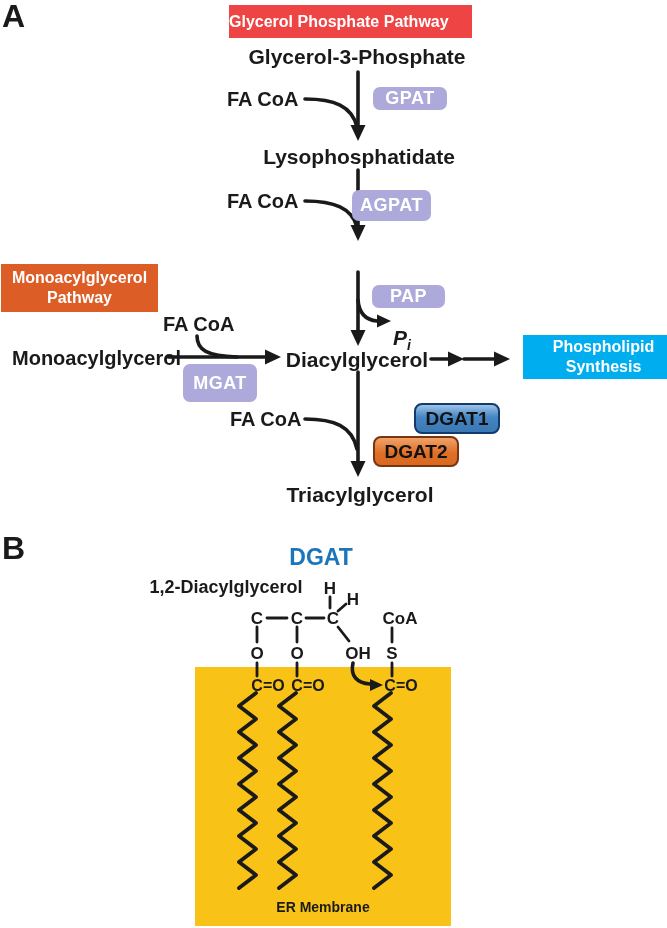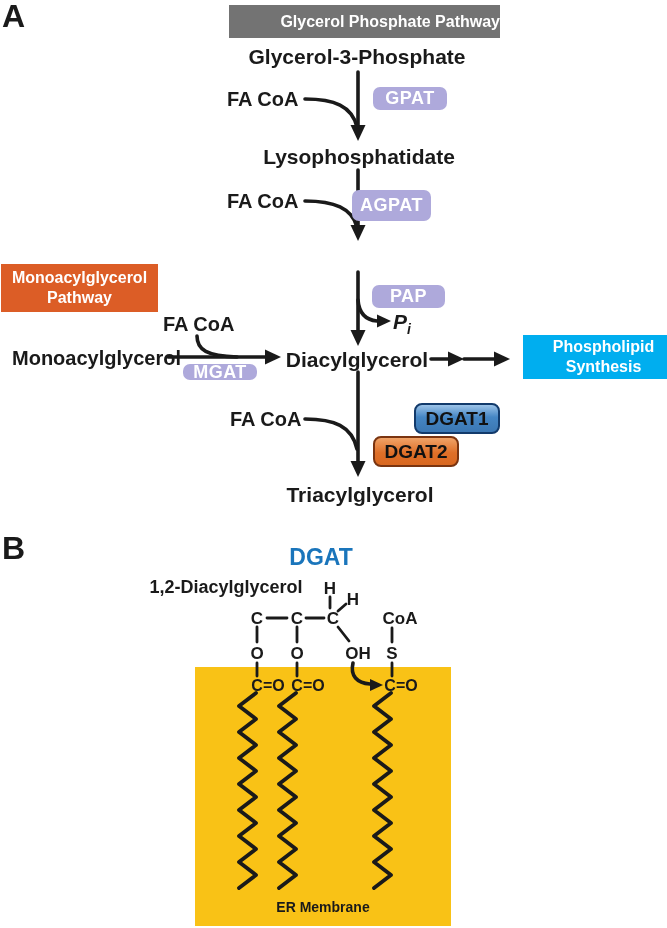--- a/index.html
+++ b/index.html
@@ -11,40 +11,40 @@
   .ctr{transform:translateX(-50%);white-space:nowrap;}
   .panel-label{font-size:32px;font-weight:700;color:#1a1a1a;line-height:1;}
   .node{font-size:21px;font-weight:700;white-space:nowrap;}
   .node-sm{font-size:20px;font-weight:700;white-space:nowrap;}
   .cof{font-size:20px;font-weight:700;white-space:nowrap;}
   .badge{
     background:#AEA9DB;color:#ffffff;font-weight:700;font-size:18px;letter-spacing:.5px;
     border-radius:7px;display:flex;align-items:center;justify-content:center;white-space:nowrap;
   }
   .header-green{
-    background:#737373;color:#ffffff;font-weight:700;font-size:16px;
-    display:flex;align-items:center;justify-content:flex-end;white-space:nowrap;padding-left:28px;
+    background:#ef4444;color:#ffffff;font-weight:700;font-size:16px;
+    display:flex;align-items:center;justify-content:flex-start;white-space:nowrap;
   }
   .box-2line{
     color:#ffffff;font-weight:700;font-size:16px;line-height:1.28;text-align:center;
     display:flex;flex-direction:column;align-items:center;justify-content:center;white-space:nowrap;
   }
   .mag-orange{background:#DC5D26;}
   .cyan{background:#00AEEF;}
   .dgat-box{
     font-weight:700;font-size:19px;color:#111;display:flex;align-items:center;justify-content:center;
     border-radius:8px;white-space:nowrap;
   }
   .dgat1{background:linear-gradient(180deg,#9CC3E8 0%,#4586C4 45%,#3B77B3 100%);border:2.5px solid #123A6B;margin-left:41px;}
   .dgat2{background:linear-gradient(180deg,#F0A368 0%,#DF6F28 55%,#D96820 100%);border:2.5px solid #7A3410;}
   .dgat-title{font-size:23px;font-weight:700;color:#1A75BB;}
   .sub-label{font-size:18px;font-weight:700;white-space:nowrap;}
   .membrane{background:#F9C216;}
   .er-label{font-size:14px;font-weight:700;}
-  .pi{font-size:21px;font-weight:700;font-style:italic;white-space:nowrap;}
+  .pi{font-size:21px;font-weight:700;font-style:italic;white-space:nowrap;margin-top:16px;}
   .pi sub{font-size:14px;font-style:italic;}
   svg.overlay{position:absolute;left:0;top:0;}
   svg .ln{stroke:#1a1a1a;stroke-width:3.6;fill:none;stroke-linecap:round;}
   svg .bond{stroke:#1a1a1a;stroke-width:2.8;fill:none;stroke-linecap:round;}
   svg .zig{stroke:#1a1a1a;stroke-width:3.8;fill:none;stroke-linejoin:round;stroke-linecap:round;}
   svg .hd{fill:#1a1a1a;stroke:none;}
   svg text{font-family:"Liberation Sans","DejaVu Sans",sans-serif;font-weight:700;fill:#1a1a1a;
     text-anchor:middle;dominant-baseline:central;}
   svg .atom{font-size:17px;}
   svg .carbonyl{font-size:16px;}
@@ -165,21 +165,21 @@
     <span>P</span><sub>i</sub>
   </div>
 
   <div class="abs box-2line mag-orange" style="left:1px;top:264px;width:157px;height:48px;">
     <span>Monoacylglycerol</span>
     <span>Pathway</span>
   </div>
 
   <div class="abs cof" style="left:163px;top:313px;">FA CoA</div>
   <div class="abs node-sm" style="left:12px;top:347px;">Monoacylglycerol</div>
-  <div class="abs badge" style="left:183px;top:364px;width:74px;height:16px;">MGAT</div>
+  <div class="abs badge" style="left:183px;top:364px;width:74px;height:38px;">MGAT</div>
 
   <div class="abs node ctr" style="left:357px;top:348px;">Diacylglycerol</div>
 
   <div class="abs box-2line cyan" style="left:523px;top:335px;width:137px;height:44px;padding-left:12px;">
     <span>Phospholipid</span>
     <span>Synthesis</span>
   </div>
 
   <div class="abs cof" style="left:230px;top:408px;">FA CoA</div>
   <div class="abs dgat-box dgat1" style="left:373px;top:403px;width:82px;height:27px;">DGAT1</div>

